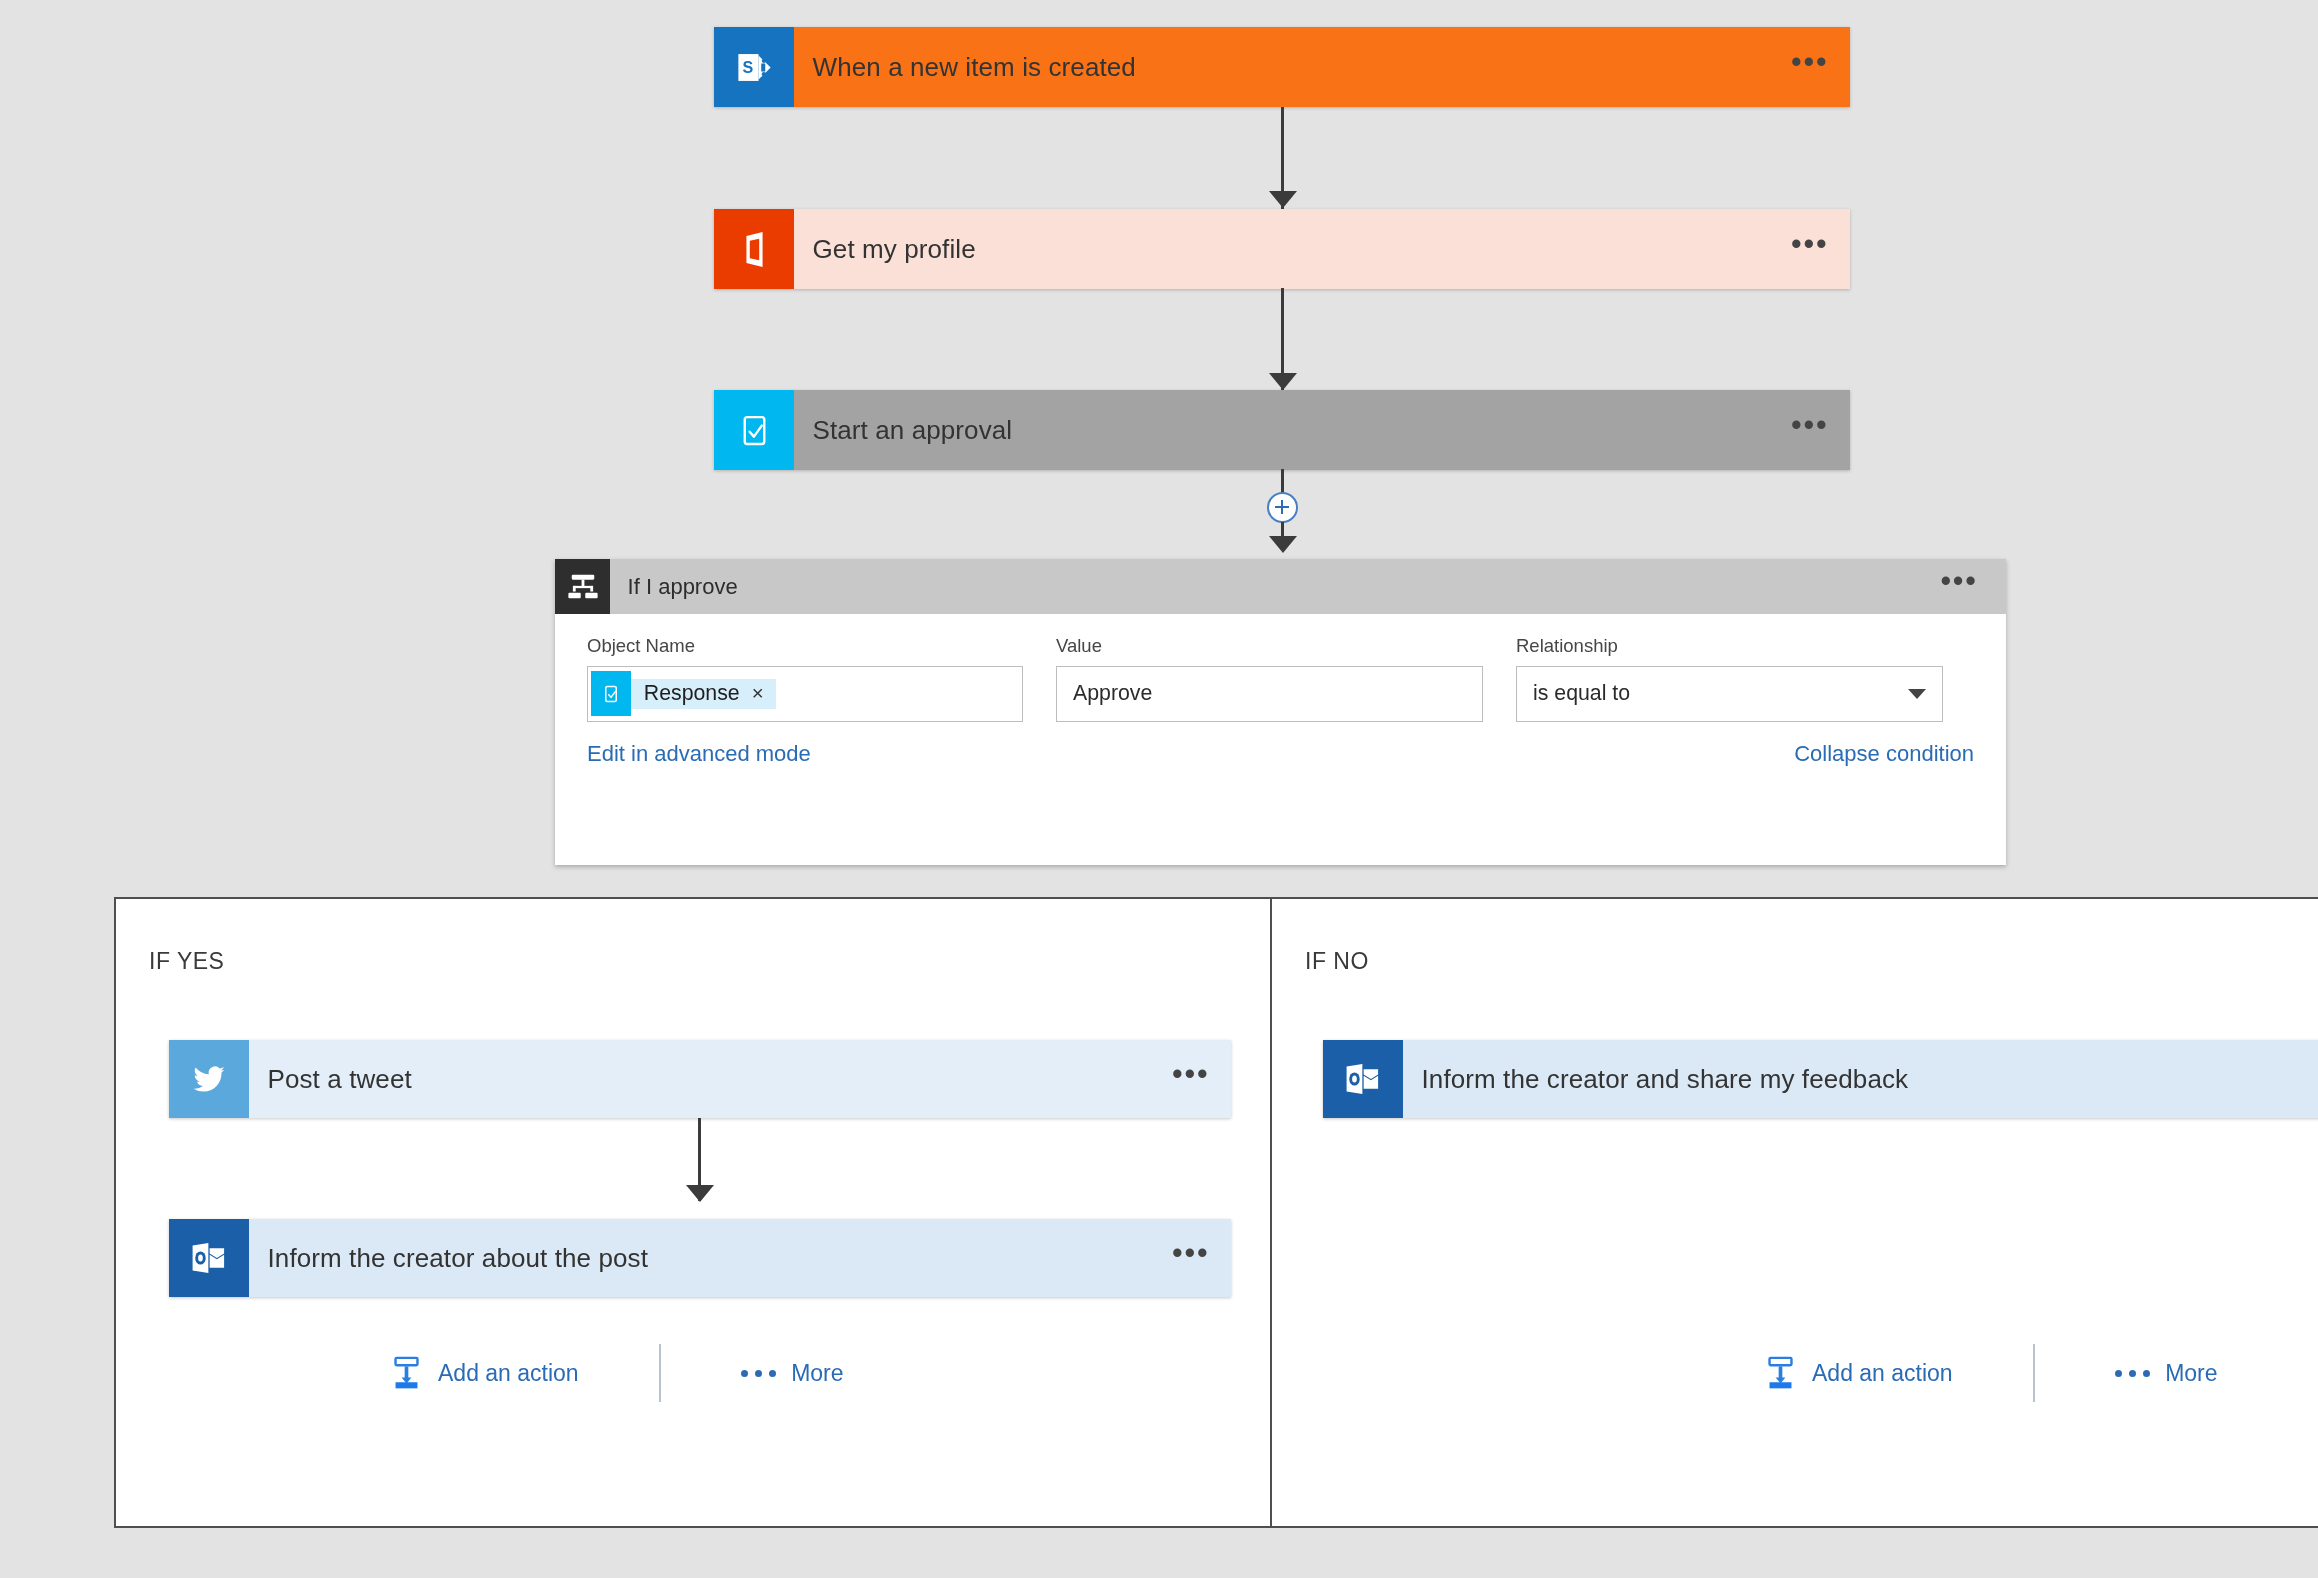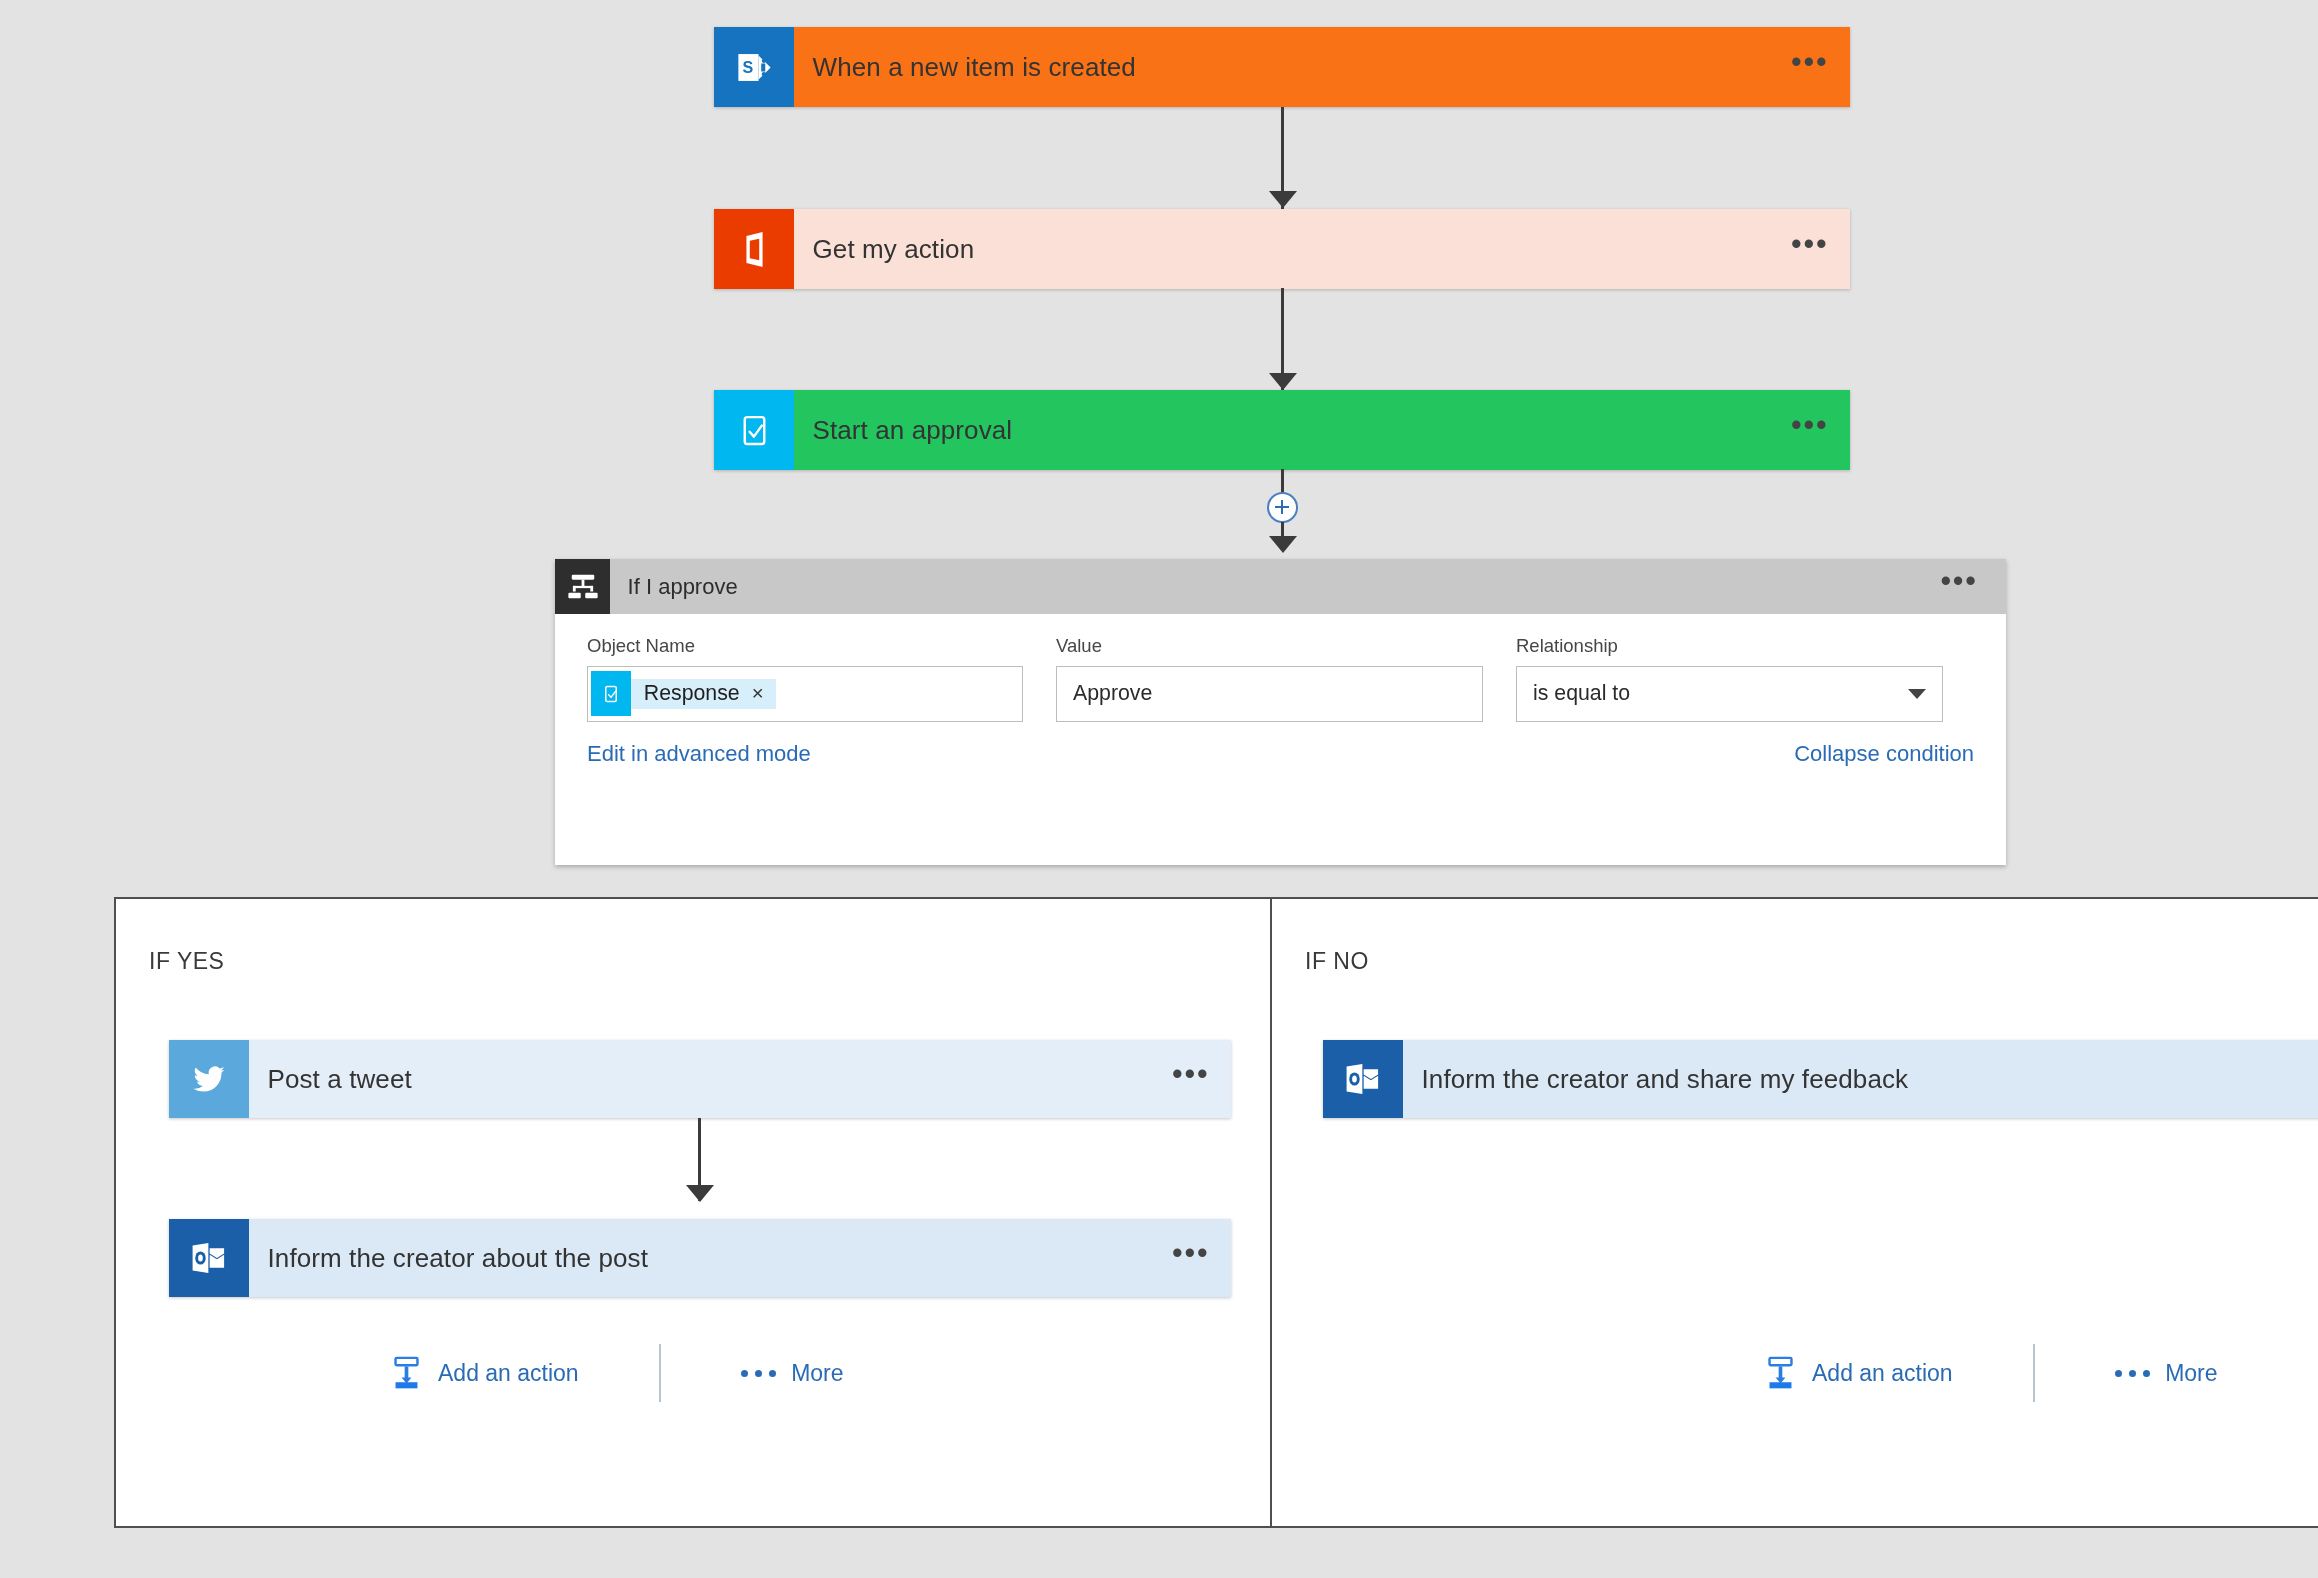--- a/index.html
+++ b/index.html
@@ -50,21 +50,21 @@
     font-weight: 700;
     padding-bottom: 8.3px;
   }
 
   
   .card.sharepoint .card-icon { background: #1573c0; }
   .card.sharepoint .card-body { background: #f97316; }
   .card.office     .card-icon { background: #eb3c00; }
   .card.office     .card-body { background: #fbe0d7; }
   .card.approval   .card-icon { background: #00b7f0; }
-  .card.approval   .card-body { background: #22c55e; }
+  .card.approval   .card-body { background: #a3a3a3; }
   .card.twitter    .card-icon { background: #5ba8dd; }
   .card.twitter    .card-body { background: #e4eef8; }
   .card.outlook    .card-icon { background: #1a5fa8; }
   .card.outlook    .card-body { background: #dbe9f6; }
 
   
   .conn-line {
     position: absolute;
     width: 3.2px;
     background: #3b3b3b;
@@ -256,21 +256,21 @@
 <div class="card office" style="left:714px; top:209px; width:1136px; height:80px;">
   <div class="card-icon">
     <svg width="43" height="43" viewBox="0 0 64 64">
       <path fill="#ffffff" d="M20 12l24-6v52l-24-6V12z"></path>
       <path fill="#eb3c00" d="M25 19l14-3v32l-14-3V19z"></path>
       <path fill="#ffffff" d="M25 19l14-3v32l-14-3V19z" opacity="0"></path>
       <path fill="#eb3c00" d="M26 21l12-2.5v27L26 43V21z"></path>
     </svg>
   </div>
   <div class="card-body">
-    <span class="card-title">Get my action</span>
+    <span class="card-title">Get my profile</span>
     <span class="ellipsis-btn">•••</span>
   </div>
 </div>
 
 <div class="conn-line" style="left:1281px; top:288px; height:103px;"></div>
 <div class="conn-arrow" style="left:1269px; top:373px;"></div>
 
 <div class="card approval" style="left:714px; top:390px; width:1136px; height:80px;">
   <div class="card-icon">
     <svg width="39" height="39" viewBox="0 0 64 64">

